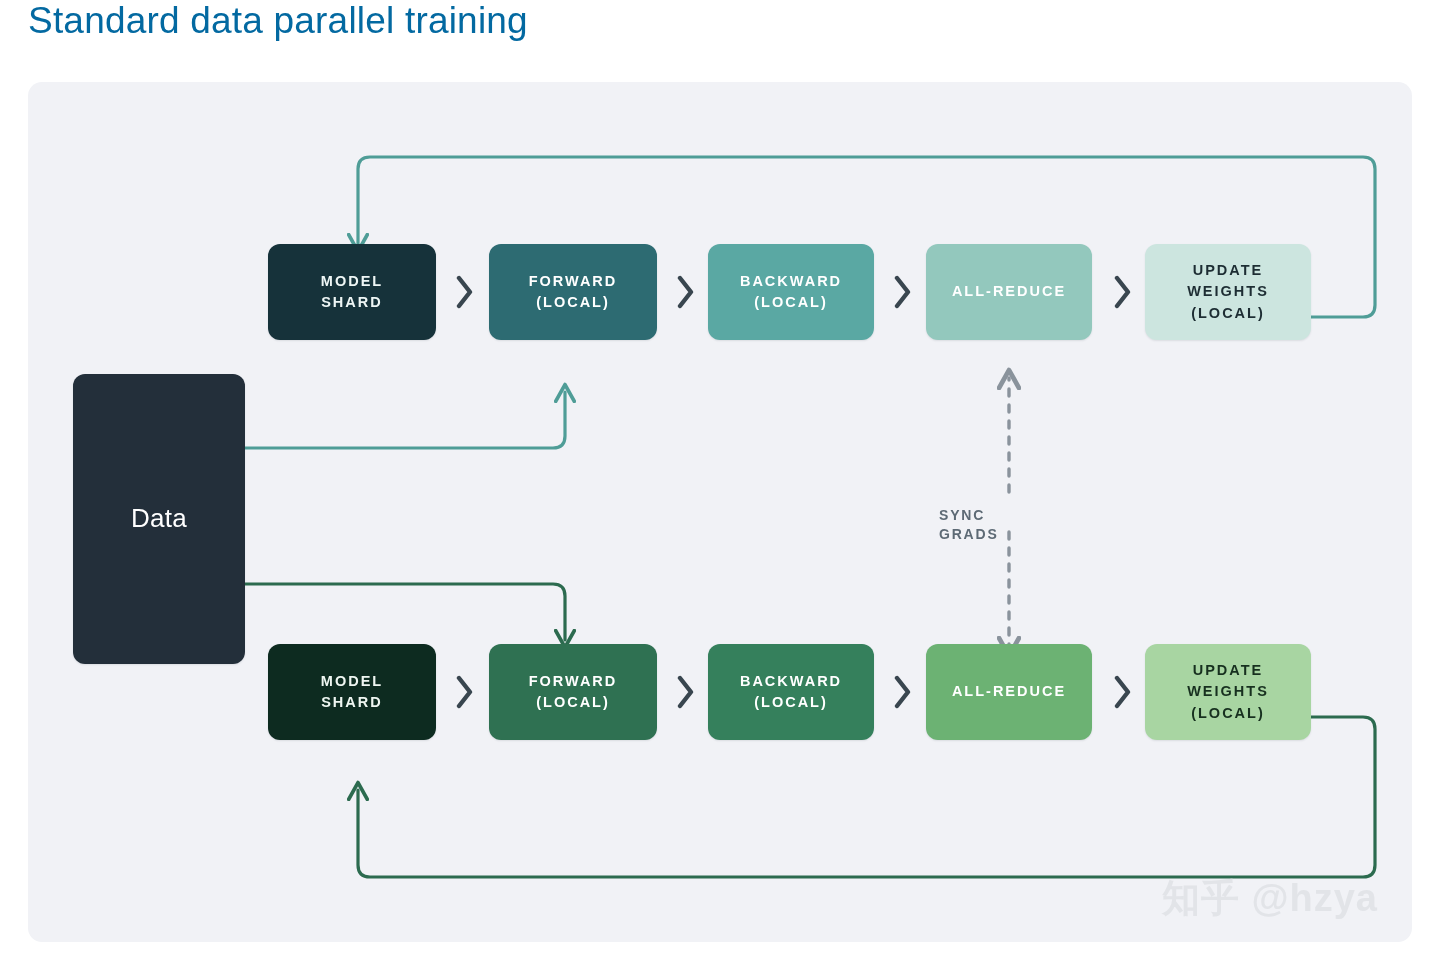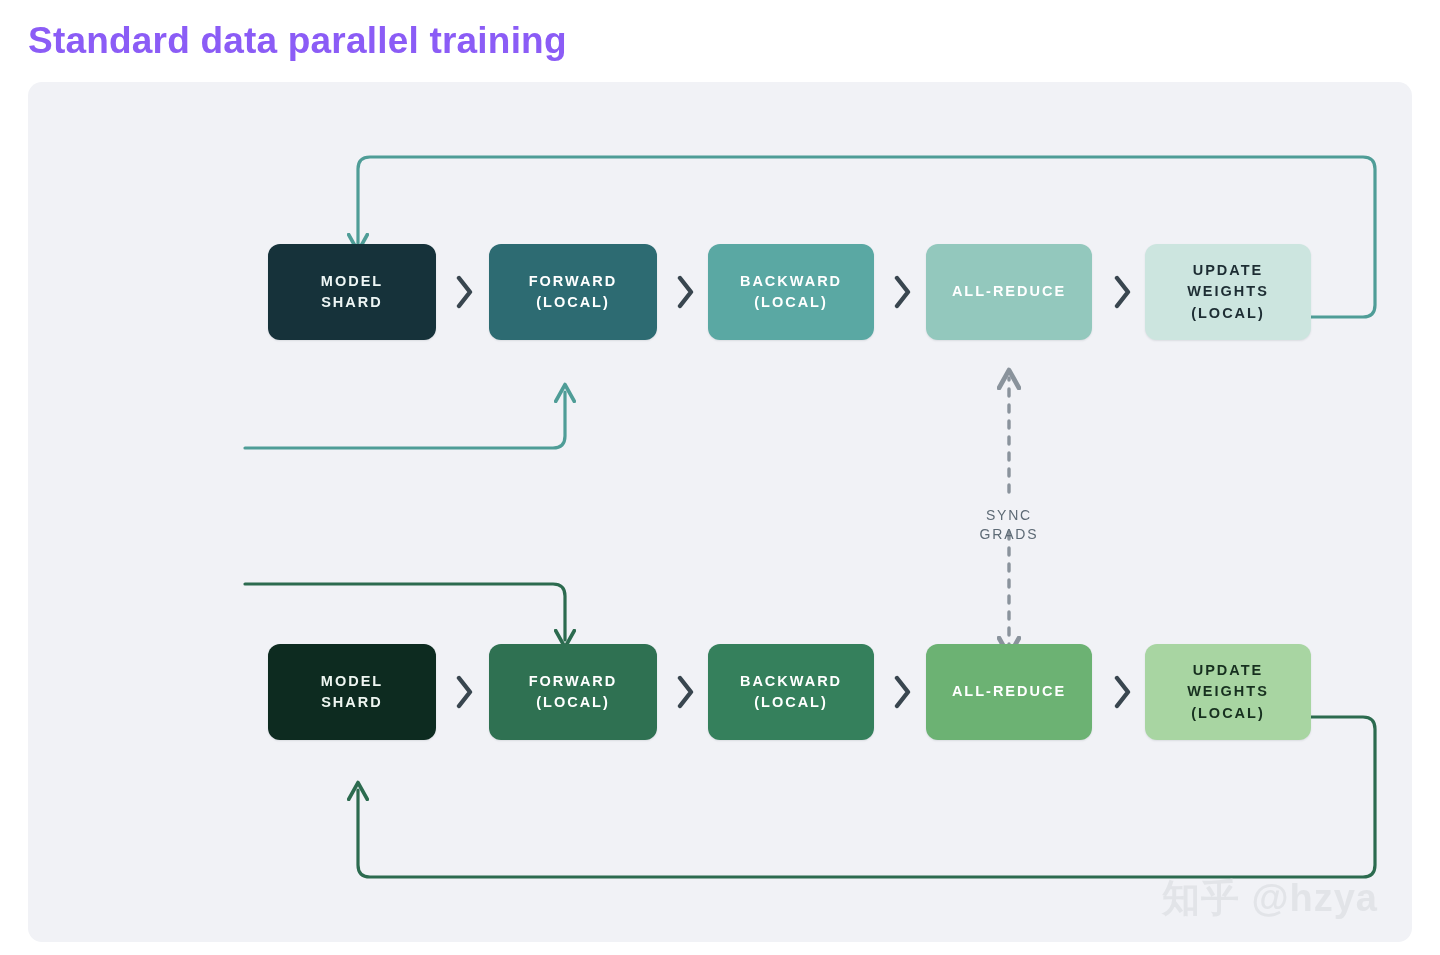--- a/index.html
+++ b/index.html
@@ -12,24 +12,24 @@
     height: 955px;
     font-family: "Liberation Sans", sans-serif;
     overflow: hidden;
     position: relative;
   }
 
   
   .page-title {
     position: absolute;
     left: 28px;
-    top: 20px;
+    top: 0;
     font-size: 37px;
-    font-weight: 700;
-    color: #8b5cf6;
+    font-weight: 400;
+    color: #0369a1;
     letter-spacing: 0.2px;
     white-space: nowrap;
   }
 
   
   .panel {
     position: absolute;
     left: 28px;
     top: 82px;
     width: 1384px;
@@ -80,23 +80,22 @@
     color: #39464f;
     display: flex;
     align-items: center;
     justify-content: center;
   }
   .chevron svg { display: block; }
 
   
   .sync-label {
     position: absolute;
-    text-align: center;
     font-size: 14px;
-    font-weight: 400;
+    font-weight: 700;
     letter-spacing: 1.8px;
     line-height: 1.35;
     color: #5d6a75;
     white-space: pre-line;
   }
 
   
   .watermark {
     position: absolute;
     right: 34px;
@@ -137,20 +136,23 @@
              Q 1347 75 1335 75 L 342 75 Q 330 75 330 87 L 330 162" fill="none" stroke="#4f9d97" stroke-width="3.2" stroke-linecap="round" stroke-linejoin="round" marker-end="url(#arrow-teal)"></path>
 
     <path d="M 1283 635 L 1335 635 Q 1347 635 1347 647 L 1347 783
              Q 1347 795 1335 795 L 342 795 Q 330 795 330 783 L 330 708" fill="none" stroke="#2c6b4f" stroke-width="3.2" stroke-linecap="round" stroke-linejoin="round" marker-end="url(#arrow-green)"></path>
 
     <path d="M 981 410 L 981 296" fill="none" stroke="#8a939c" stroke-width="3.4" stroke-dasharray="7 9" stroke-linecap="round" marker-end="url(#arrow-gray)"></path>
 
     <path d="M 981 450 L 981 566" fill="none" stroke="#8a939c" stroke-width="3.4" stroke-dasharray="7 9" stroke-linecap="round" marker-end="url(#arrow-gray)"></path>
   </svg>
 
+  <div class="node data-node" style="left:45px; top:292px; width:172px; height:290px; background:#232f3a; color:#ffffff;">
+    <span class="label">Data</span>
+  </div>
 
   <div class="node" style="left:240px; top:162px; width:168px; height:96px; background:#16323a; color:#eef6f5;">
     <span class="label">MODEL
 SHARD</span>
   </div>
   <div class="chevron" style="left:424px; top:189px;">
     <svg width="20" height="34" viewBox="0 0 20 34">
         <path d="M4 3 L15 17 L4 31" fill="none" stroke="currentColor" stroke-width="4.4" stroke-linecap="round" stroke-linejoin="round"></path>
       </svg>
   </div>

